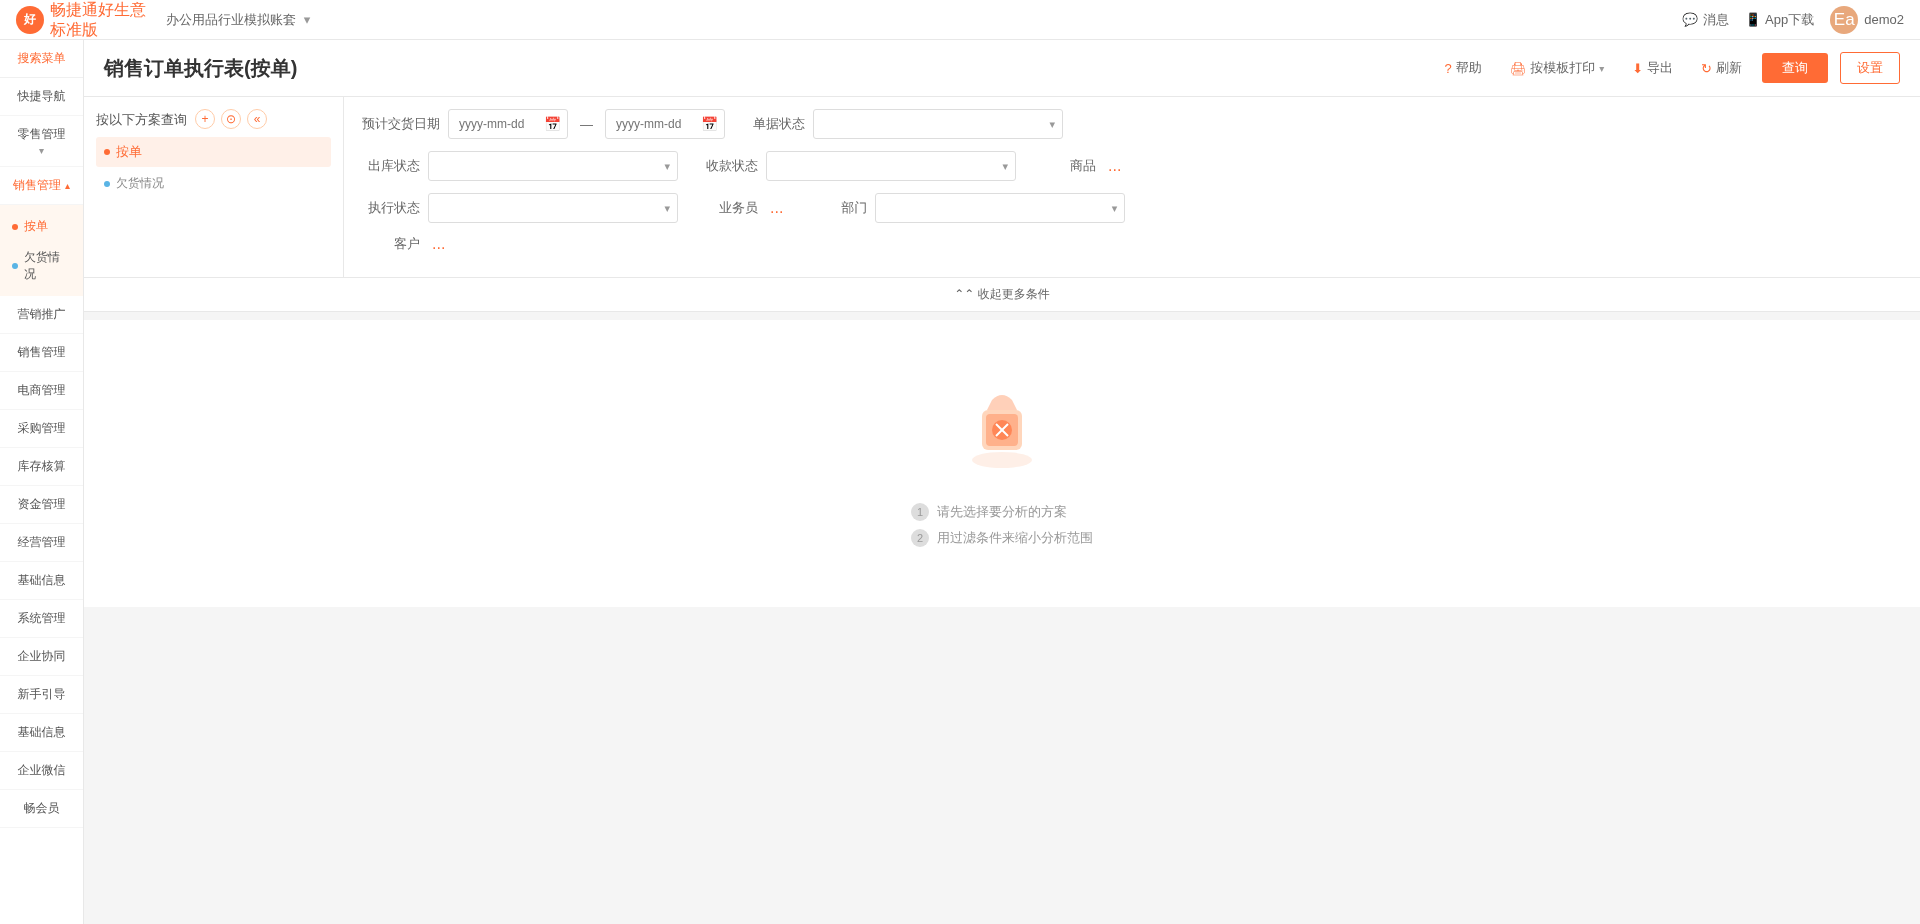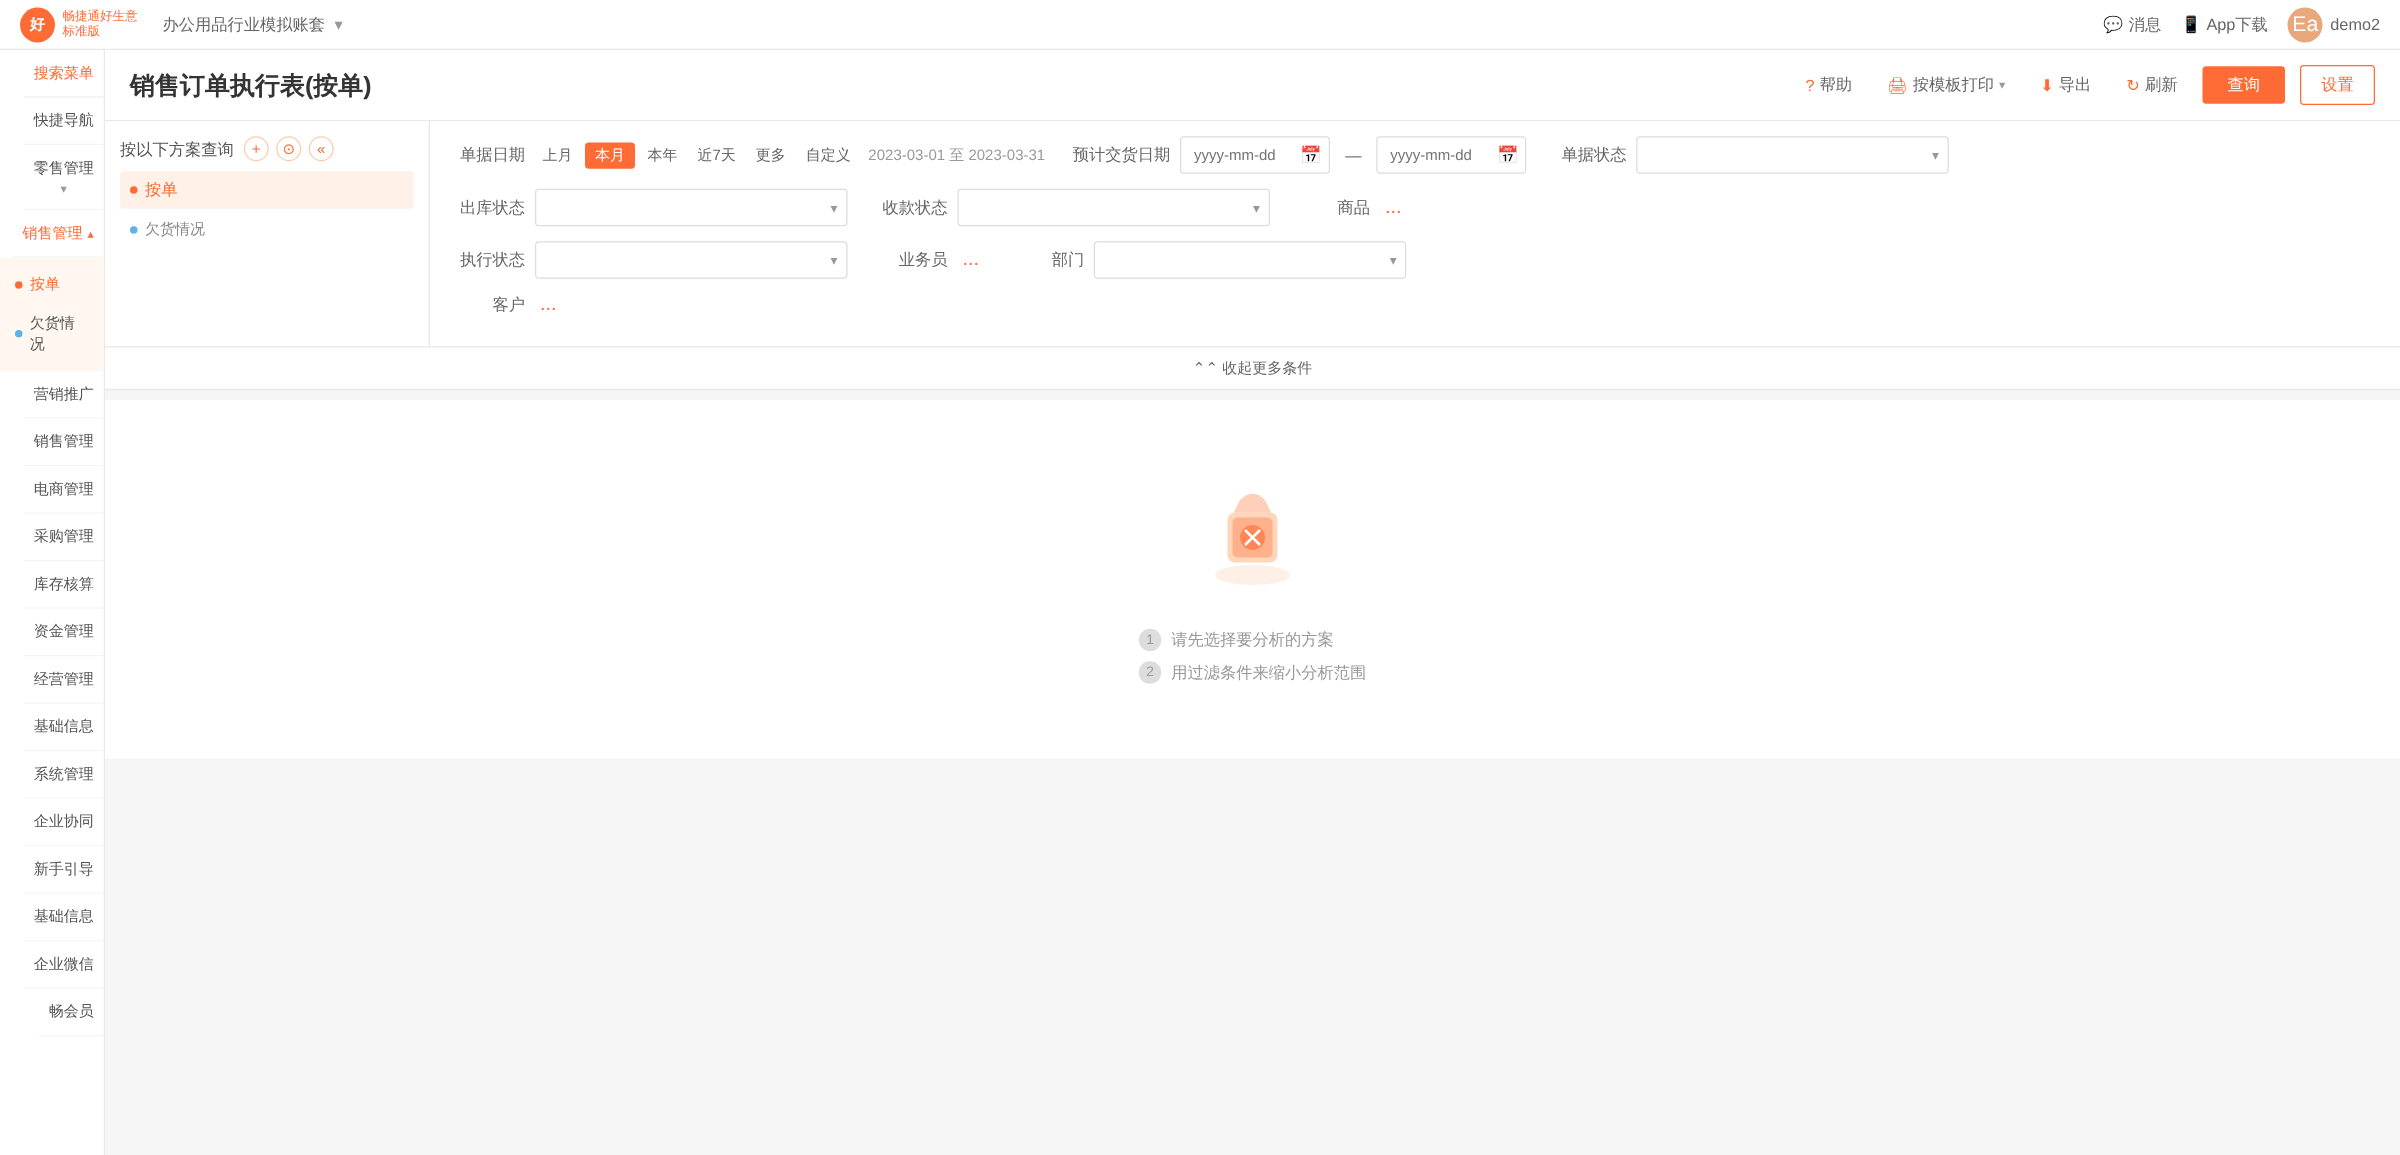--- a/index.html
+++ b/index.html
@@ -12,40 +12,39 @@
       display: flex;
       align-items: center;
       justify-content: space-between;
       padding: 0 16px;
       border-bottom: 1px solid #e8e8e8;
       flex-shrink: 0;
     }
     .top-bar-left { display: flex; align-items: center; gap: 8px; }
     .logo-area { display: flex; align-items: center; gap: 6px; }
     .logo-icon { width: 28px; height: 28px; background: #ff6b35; border-radius: 50%; display: flex; align-items: center; justify-content: center; color: white; font-size: 12px; font-weight: bold; }
-    .logo-text { font-size: 10px; color: #ff6b35; line-height: 1.2; }
+    .logo-text { font-size: 16px; color: #ff6b35; line-height: 1.2; }
     .nav-title { font-size: 13px; color: #666; margin-left: 12px; }
     .nav-title-arrow { color: #999; margin-left: 4px; }
     .top-bar-right { display: flex; align-items: center; gap: 16px; color: #666; font-size: 13px; }
     .top-bar-btn { display: flex; align-items: center; gap: 4px; cursor: pointer; }
     .avatar { width: 28px; height: 28px; background: #e8a87c; border-radius: 50%; display: flex; align-items: center; justify-content: center; font-size: 17px; color: white; }
 
     
     .main-layout { display: flex; flex: 1; overflow: hidden; }
 
     
     .sidebar {
       width: 84px;
       background: #fff;
       border-right: 1px solid #e8e8e8;
       display: flex;
       flex-direction: column;
       flex-shrink: 0;
       overflow-y: auto;
-      align-items: flex-end;
     }
     .sidebar-search { padding: 10px 8px; font-size: 12px; color: #ff6b35; text-align: center; cursor: pointer; border-bottom: 1px solid #f0f0f0; }
     .sidebar-item {
       padding: 10px 8px;
       text-align: center;
       font-size: 12px;
       color: #555;
       cursor: pointer;
       border-bottom: 1px solid #f5f5f5;
       display: flex;
@@ -366,32 +365,20 @@
             <div class="filter-sidebar-item secondary">
               <div class="blue-dot"></div>
               <span>欠货情况</span>
             </div>
           </div>
 
           <div class="filter-main">
 
             <div class="filter-row">
 
-              <div class="filter-field">
-                <span class="filter-label">单据日期</span>
-                <div class="date-group">
-                  <span class="date-tag-outline">上月</span>
-                  <span class="date-tag">本月</span>
-                  <span class="date-tag-outline">本年</span>
-                  <span class="date-tag-outline">近7天</span>
-                  <span class="date-tag-outline">更多</span>
-                  <span class="date-tag-outline">自定义</span>
-                  <span class="date-range">2023-03-01 至 2023-03-31</span>
-                </div>
-              </div>
 
               <div class="filter-field">
                 <span class="filter-label" style="min-width:80px;">预计交货日期</span>
                 <div class="date-input-wrap">
                   <input class="date-input" placeholder="yyyy-mm-dd" style="">
                   <span class="date-icon">📅</span>
                 </div>
                 <span class="date-sep">—</span>
                 <div class="date-input-wrap">
                   <input class="date-input" placeholder="yyyy-mm-dd" style="">

